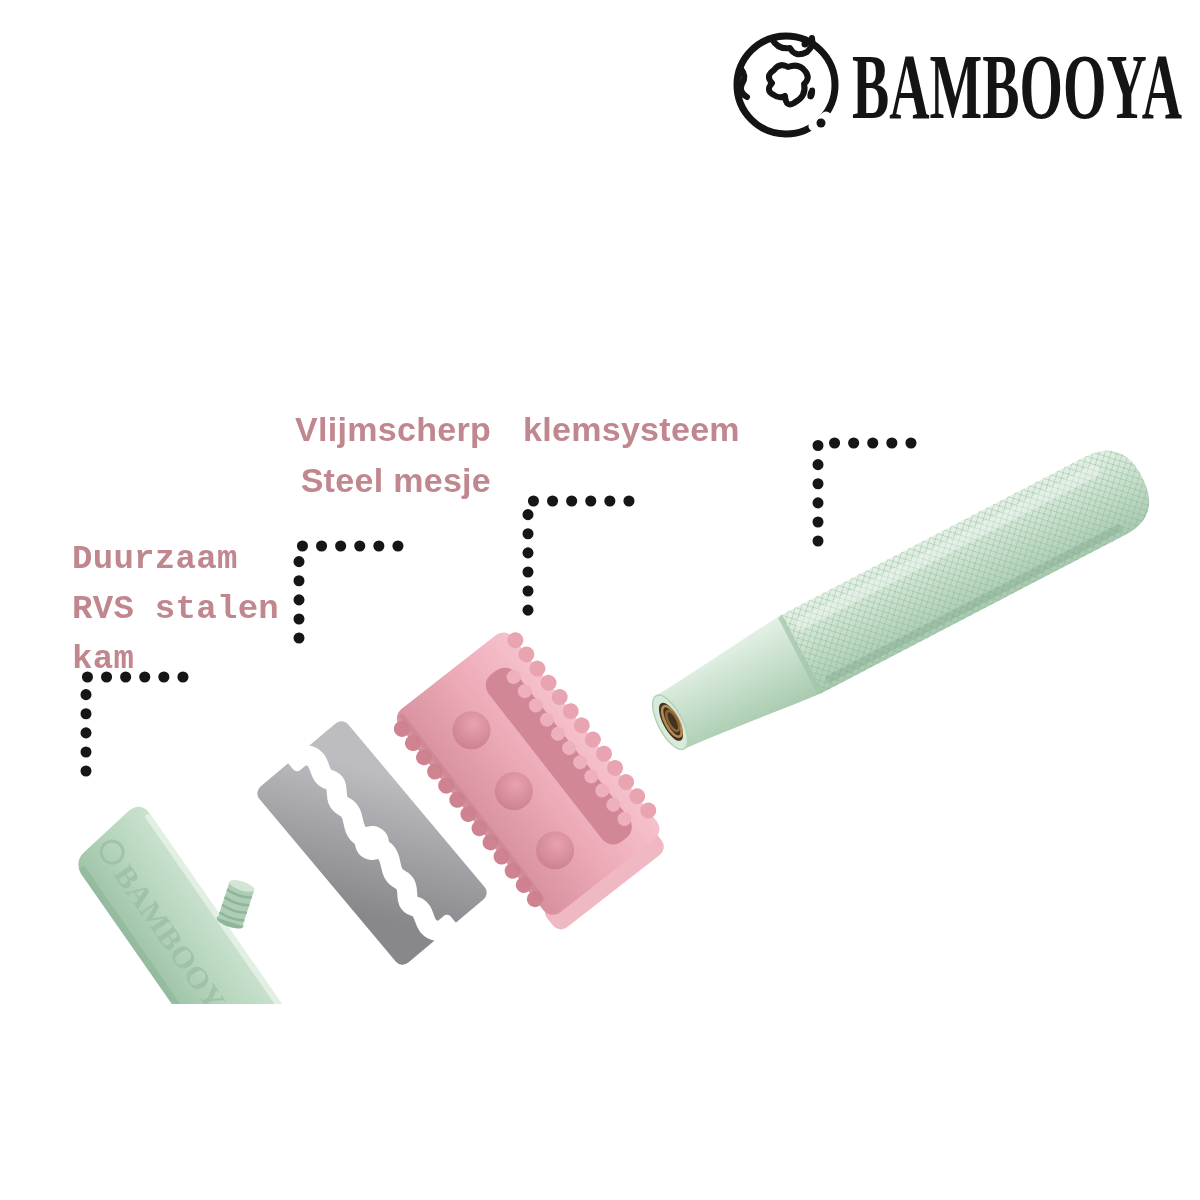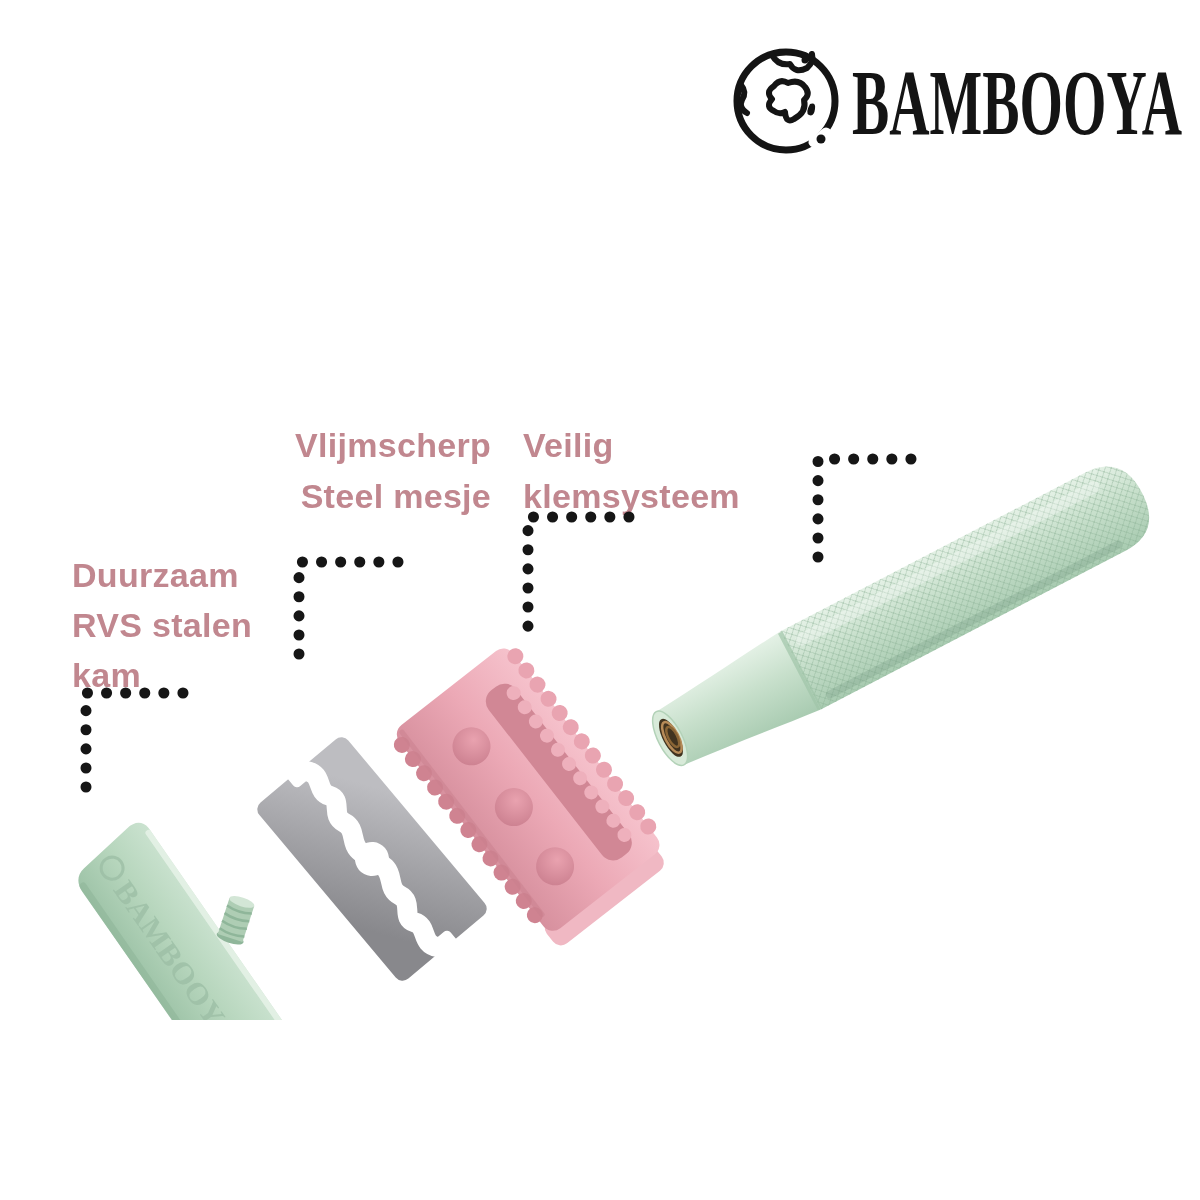--- a/index.html
+++ b/index.html
@@ -1,26 +1,25 @@
 <!DOCTYPE html>
 <html><head>
 <meta charset="utf-8">
 <style>
   html,body{margin:0;padding:0;background:#ffffff;}
   .canvas{
     position:relative;width:1200px;height:1004px;background:#ffffff;overflow:hidden;
     font-family:"Liberation Sans",sans-serif;
-    margin-top:16px;
   }
   .logo{position:absolute;left:722px;top:24px;width:470px;height:124px;}
   .callout{
     position:absolute;color:#c1878f;font-weight:700;font-size:34px;
     line-height:51px;white-space:nowrap;letter-spacing:0.3px;
   }
-  .callout-comb{left:72px;top:534px;line-height:50px;}
+  .callout-comb{left:72px;top:534px;line-height:50px;font-family:Liberation Mono, monospace;}
   .callout-blade{left:295px;top:404px;text-align:right;}
   .callout-clamp{left:523px;top:404px;}
   .callout-grip{left:816px;top:342px;line-height:50px;}
   .scene{position:absolute;left:0;top:0;}
 </style>
 </head>
 <body>
 
 <div class="canvas">
 
@@ -47,21 +46,20 @@
   <div class="callout callout-comb">
     <div>Duurzaam</div>
     <div>RVS stalen</div>
     <div>kam</div>
   </div>
   <div class="callout callout-blade">
     <div>Vlijmscherp</div>
     <div>Steel mesje</div>
   </div>
   <div class="callout callout-clamp">
-    <div>Veilig</div>
     <div>klemsysteem</div>
   </div>
   <div class="callout callout-grip">
   </div>
 
   <svg class="scene" width="1200" height="1200" viewBox="0 0 1200 1200">
     <defs>
       <linearGradient id="gMint" gradientUnits="userSpaceOnUse" x1="0" y1="-50" x2="0" y2="50">
         <stop offset="0" stop-color="#e9f4ea"></stop>
           <stop offset="0.45" stop-color="#c8e0cc"></stop>

